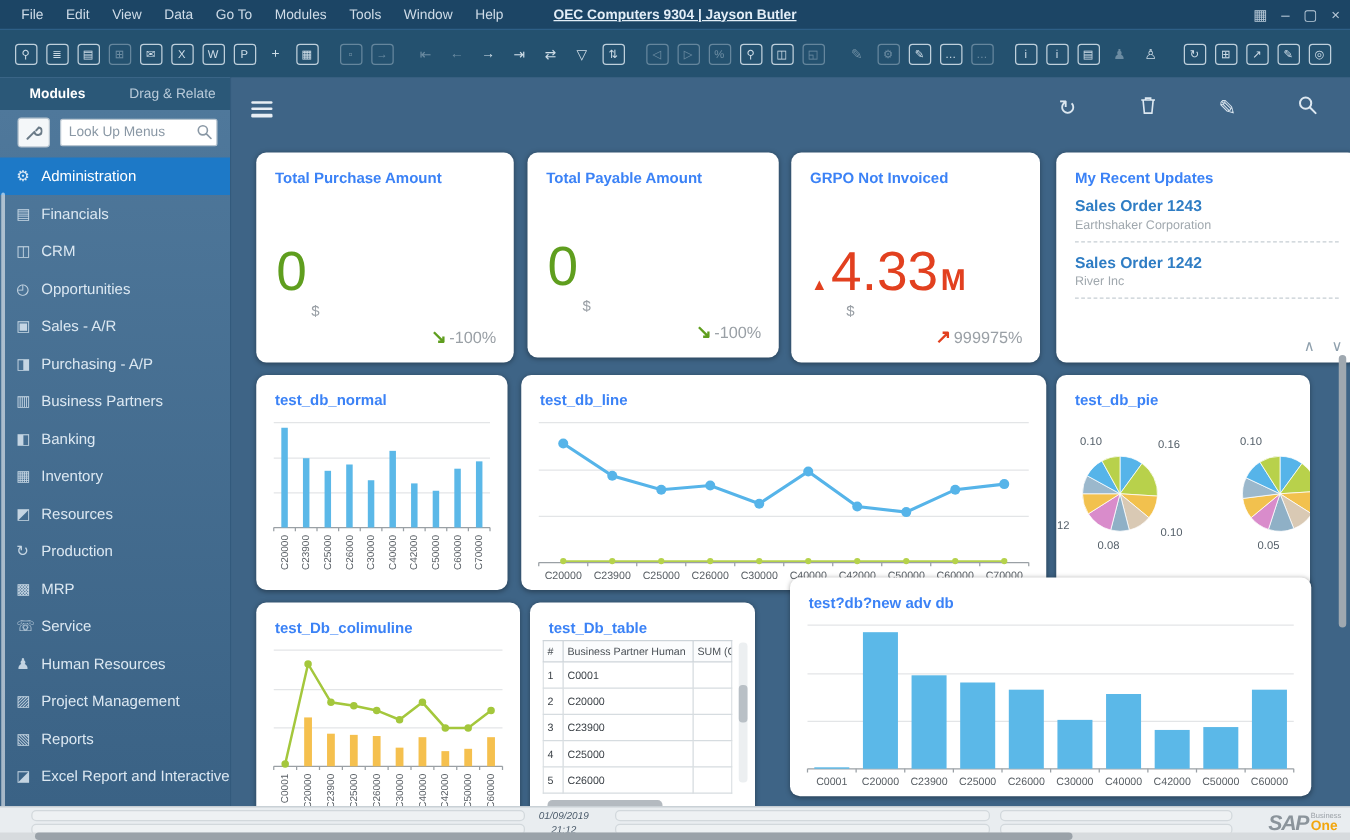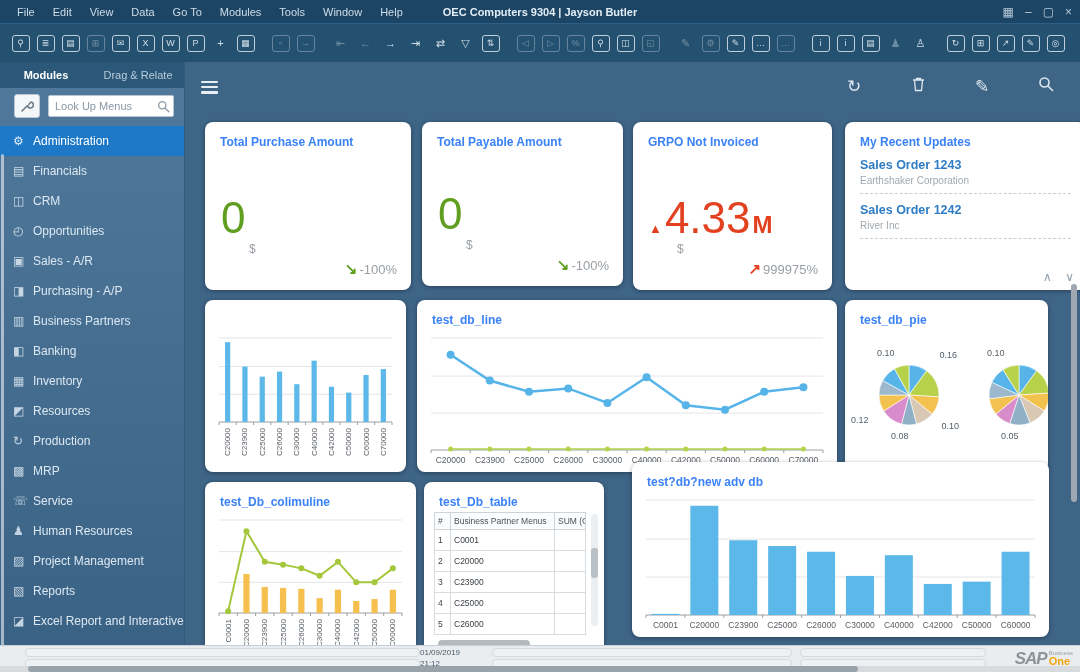--- a/index.html
+++ b/index.html
@@ -5,21 +5,21 @@
   * { box-sizing: border-box; margin: 0; padding: 0; }
   html,body { width:1080px; height:672px; overflow:hidden; }
   body { font-family:"Liberation Sans",sans-serif; background:#3e6486; position:relative; }
 
   
   .menubar { position:absolute; left:0; top:0; width:1080px; height:24px;
     background:#1c4565; display:flex; align-items:center; padding:0 8px;
     border-bottom:1px solid #2e5f86; }
   .menu-item { color:#cfdce8; font-size:11px; padding:0 9px; cursor:default; }
   .win-title { position:absolute; left:50%; transform:translateX(-50%);
-    color:#e3eef7; font-size:11px; font-weight:bold; white-space:nowrap; }
+    color:#e3eef7; font-size:11px; font-weight:bold; text-decoration:underline; white-space:nowrap; }
   .win-ctrl { position:absolute; right:8px; top:0; height:24px; display:flex; align-items:center; }
   .win-ctrl span { color:#b8c9d8; font-size:12px; margin-left:11px; cursor:default; }
 
   
   .toolbar { position:absolute; left:0; top:24px; width:1080px; height:38px;
     background:#24516f; display:flex; align-items:center; padding:0 8px; overflow:hidden; }
   .tb-ic { color:rgba(230,240,248,.88); font-size:11px; width:21px; height:20px;
     display:inline-flex; align-items:center; justify-content:center; margin:0 2px; flex:0 0 auto; }
   .tb-ic.boxed { width:18px; height:17px; border:1.4px solid rgba(230,240,248,.8);
     border-radius:3px; font-size:9px; margin:0 3.5px; }
@@ -88,21 +88,21 @@
   .kpi-trend .arr { font-size:15px; font-weight:bold; }
 
   
   .ru-item { margin:9px 15px 0; border-bottom:1px dashed #c6ced4; padding-bottom:7px; }
   .ru-link { display:block; font-size:12.5px; font-weight:bold; color:#2f7dc4; cursor:pointer; }
   .ru-sub { display:block; font-size:10px; color:#a0a8ae; margin-top:3px; }
   .ru-chevrons { position:absolute; right:12px; bottom:6px; color:#8fa0ad; font-size:12px; }
   .ru-chevrons span { margin-left:10px; cursor:default; }
 
   
-  .pie-area { display:flex; gap:46px; padding:36px 0 0 32px; }
+  .pie-area { display:flex; gap:64px; padding:36px 0 0 19px; }
   .pie-wrap { position:relative; width:64px; height:64px; }
   .pie-lab { position:absolute; font-size:9px; color:#55606a; white-space:nowrap; }
   .pl-tl{top:-15px;left:0px} .pl-tr{top:-13px;right:-16px}
   .pl-bl{bottom:2px;left:-26px} .pl-bm{bottom:-14px;left:14px} .pl-br{bottom:-4px;right:-18px}
 
   
   .tbl-wrap { position:absolute; left:10px; right:18px; top:30px; bottom:0; overflow:hidden; }
   table.db { border-collapse:collapse; width:100%; font-size:8.5px; color:#3c4248; table-layout:fixed; }
   table.db th { border:1px solid #cdd4d9; font-weight:normal; color:#4a5056; height:17px;
     text-align:left; padding:0 3px; white-space:nowrap; overflow:hidden; background:#fbfcfd; }
@@ -114,21 +114,21 @@
   .v-scrollbar { position:absolute; right:3px; top:222px; width:6px; height:218px;
     background:#9fa8b0; border-radius:3px; }
 
   
   .statusbar { position:absolute; left:0; bottom:0; width:1080px; height:27px;
     background:#e9edf0; border-top:1px solid #c9cfd4; }
   .sb-row { position:absolute; left:0; height:9px; display:flex; align-items:center; }
   .sb-row.r1 { top:2px; } .sb-row.r2 { top:13px; }
   .sb-field { height:9px; background:#eef1f3; border:1px solid #d2d8dc; border-radius:4px; }
   .sb-f1 { width:395px; margin-left:25px; }
-  .sb-dt { width:66px; font-size:8px; color:#4a5a6a; text-align:left; padding-right:4px; }
+  .sb-dt { width:66px; font-size:8px; color:#4a5a6a; text-align:center; padding-right:4px;font-style:italic; }
   .sb-f2 { width:300px; margin-left:6px; }
   .sb-f3 { width:186px; margin-left:8px; }
   .sb-hscroll { position:absolute; left:0; bottom:0; width:1080px; height:6px; background:#d7dbde; }
   .sb-hthumb { position:absolute; left:28px; bottom:0; width:830px; height:6px; background:#9aa2a9; border-radius:3px; }
   .sap-logo { position:absolute; right:7px; top:4px; display:flex; align-items:flex-end; }
   .sap-word { font-size:17px; font-weight:bold; font-style:italic; color:#8b949b; letter-spacing:-1px; line-height:1; }
   .sap-stack { margin-left:2px; display:flex; flex-direction:column; line-height:1; }
   .sap-business { font-size:6px; color:#9aa0a6; }
   .sap-one { font-size:11px; font-weight:bold; color:#f2a60d; }
 </style>
@@ -373,20 +373,21 @@
           <span class="ru-sub">River Inc</span>
         </div>
       </div>
     <div class="ru-chevrons">
       <span>∧</span>
       <span>∨</span>
     </div>
   </div>
 
   <div class="card r2c1">
+    <div class="card-title">test_db_normal</div>
     <div class="chart-area"><svg width="189" height="142">
           <line x1="8" y1="66.28" x2="181" y2="66.28" stroke="#e3e5e7"></line>
           <line x1="8" y1="38.559999999999995" x2="181" y2="38.559999999999995" stroke="#e3e5e7"></line>
           <line x1="8" y1="10" x2="181" y2="10" stroke="#e3e5e7"></line>
           <line x1="8" y1="94" x2="181" y2="94" stroke="#9aa0a5"></line>
           <rect x="14.054999999999998" y="14.200000000000003" width="5.19" height="79.8" fill="#5bb8e8"></rect>
           <rect x="31.355000000000004" y="38.559999999999995" width="5.19" height="55.440000000000005" fill="#5bb8e8"></rect>
           <rect x="48.655" y="48.64" width="5.19" height="45.36" fill="#5bb8e8"></rect>
           <rect x="65.95500000000001" y="43.6" width="5.19" height="50.4" fill="#5bb8e8"></rect>
           <rect x="83.25500000000001" y="56.199999999999996" width="5.19" height="37.800000000000004" fill="#5bb8e8"></rect>
@@ -555,21 +556,21 @@
     <div class="tbl-wrap" id="tbl-wrap">
         <table class="db">
           <colgroup>
             <col style="width: 16px;">
             <col style="width: 104px;">
             <col>
           </colgroup>
           <thead>
             <tr>
               <th>#</th>
-              <th>Business Partner Menus</th>
+              <th>Business Partner Human</th>
               <th>SUM (Gross Profi</th>
             </tr>
           </thead>
           <tbody>
             <tr>
               <td>1</td>
               <td>C0001</td>
               <td></td>
             </tr>
             <tr>

